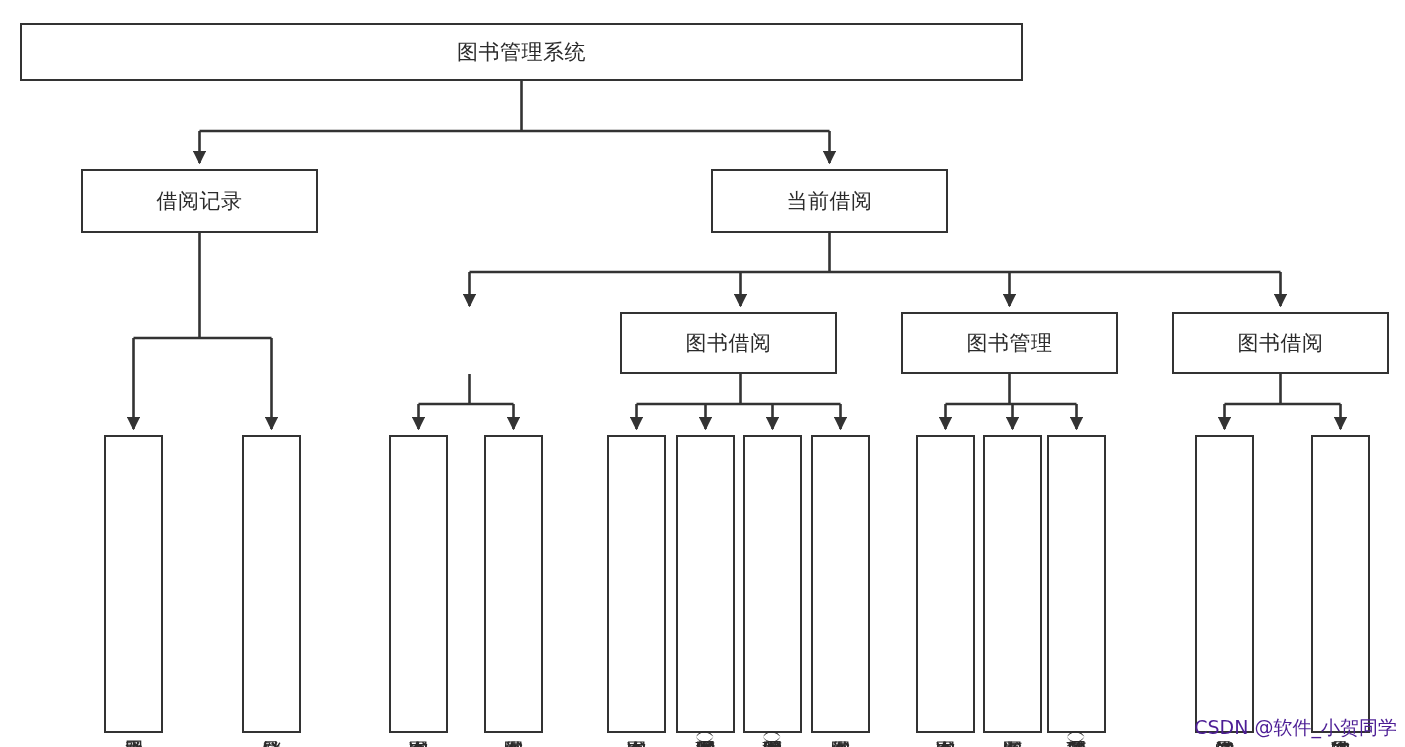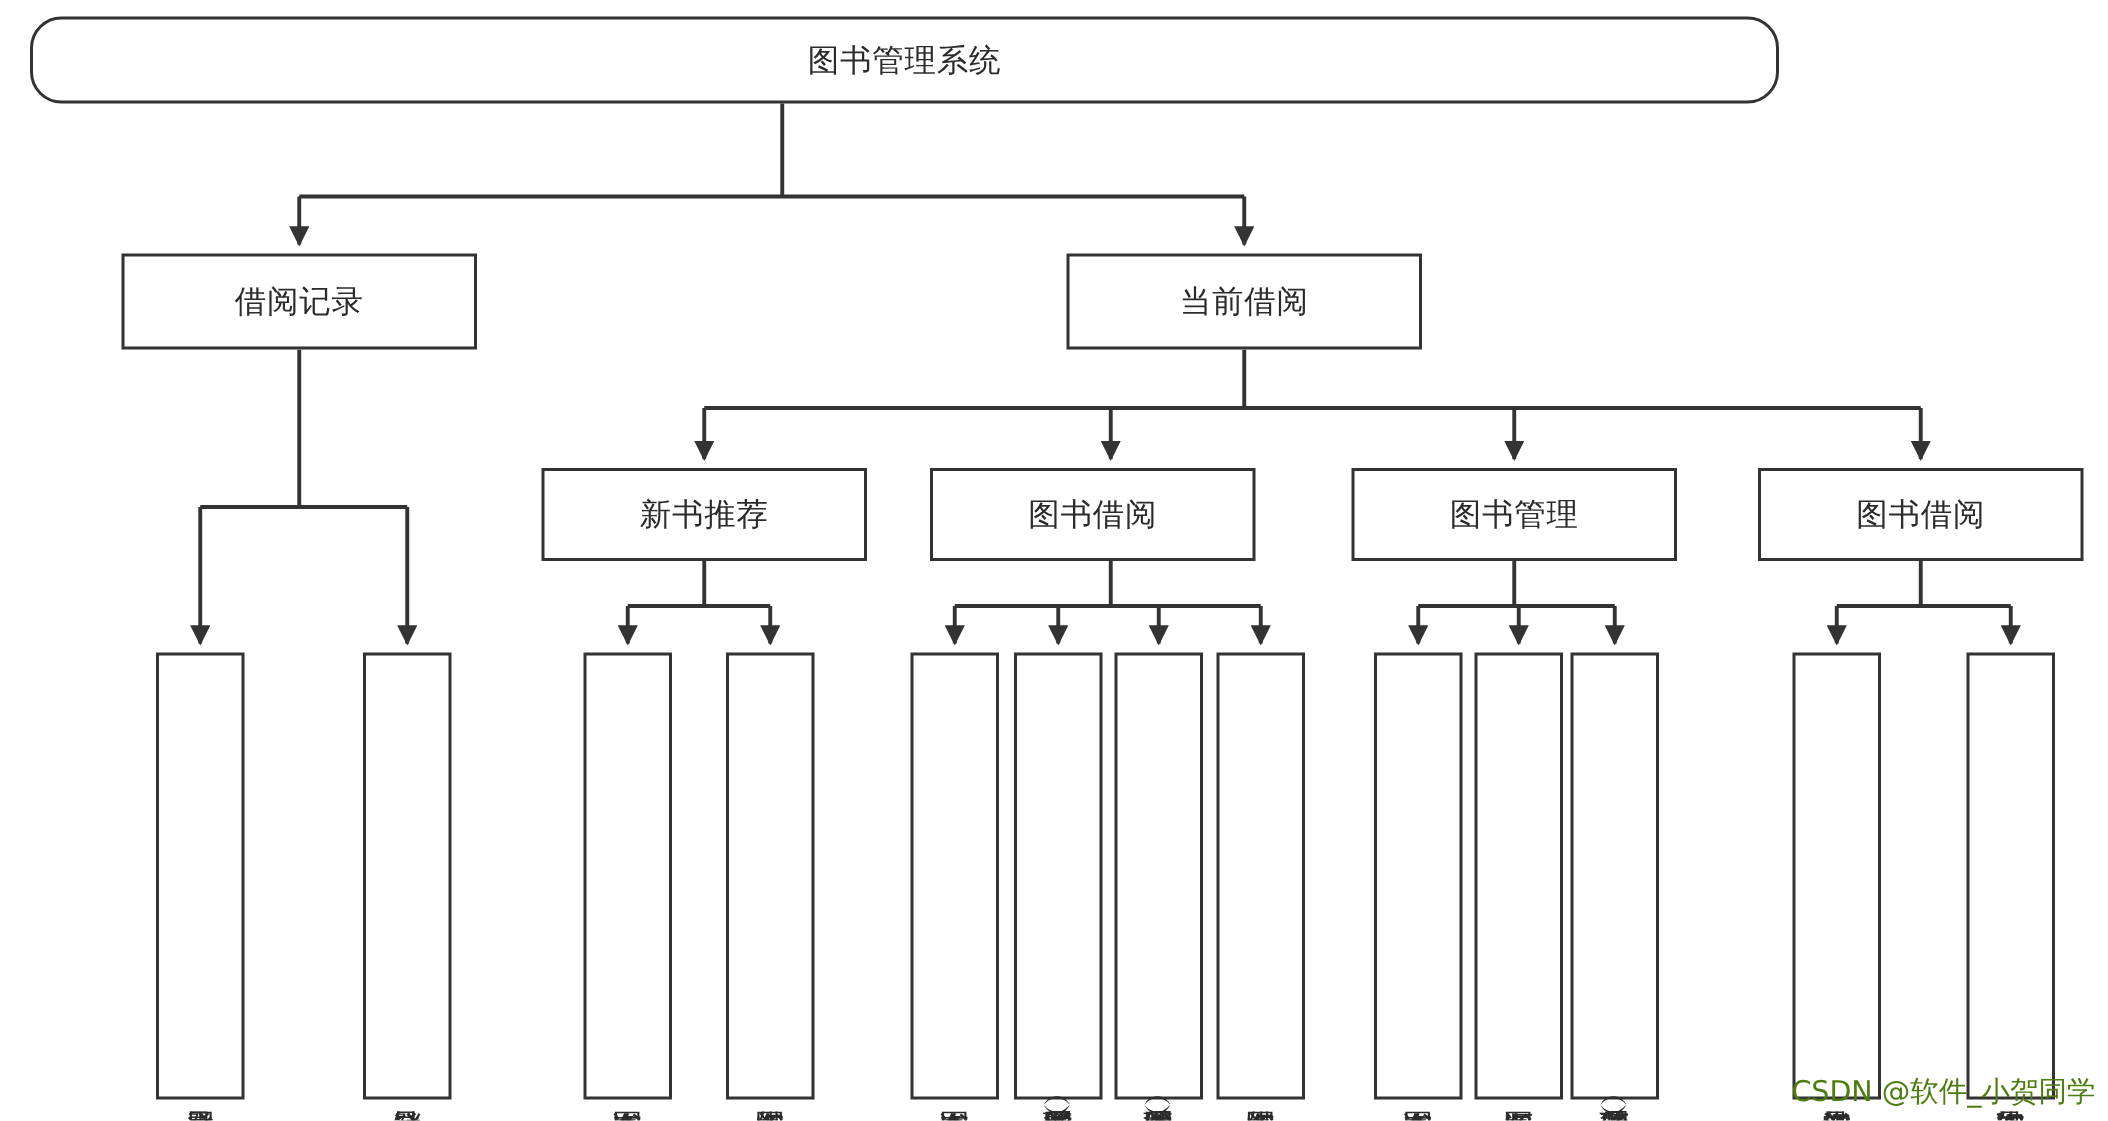--- a/index.html
+++ b/index.html
@@ -60,21 +60,21 @@
     white-space: normal;
     text-align: left;
     letter-spacing: 0px;
     transform: rotate(0deg);
   }
   .watermark {
     position: absolute;
     right: 8px;
     bottom: 6px;
     font-size: 19px;
-    color: #4d7c0f;
+    color: #4c1d95;
     white-space: nowrap;
     font-family: "DejaVu Sans", "Liberation Sans", sans-serif;
   }
 </style>
 </head>
 <body>
 
 <div id="canvas">
 
   <svg class="wires" viewBox="0 0 1405 747">
@@ -120,34 +120,31 @@
       <path d="M 1012.5 404 L 1012.5 429" marker-end="url(#arrow)"></path>
       <path d="M 1076.5 404 L 1076.5 429" marker-end="url(#arrow)"></path>
 
       <path d="M 1280.5 374 L 1280.5 404"></path>
       <path d="M 1224.5 404 L 1340.5 404"></path>
       <path d="M 1224.5 404 L 1224.5 429" marker-end="url(#arrow)"></path>
       <path d="M 1340.5 404 L 1340.5 429" marker-end="url(#arrow)"></path>
     </g>
   </svg>
 
-  <div class="node horiz" style="left:20px; top:11px; width:1166px; height:58px;border-radius:21px;">
+  <div class="node horiz" style="left:20px; top:23px; width:1003px; height:58px;">
     <span class="node-label">图书管理系统</span>
   </div>
 
   <div class="node horiz" style="left:81px; top:169px; width:237px; height:64px;">
     <span class="node-label">借阅记录</span>
   </div>
   <div class="node horiz" style="left:711px; top:169px; width:237px; height:64px;">
     <span class="node-label">当前借阅</span>
   </div>
 
-  <div class="node horiz" style="left:361px; top:312px; width:217px; height:62px;">
-    <span class="node-label">新书推荐</span>
-  </div>
   <div class="node horiz" style="left:620px; top:312px; width:217px; height:62px;">
     <span class="node-label">图书借阅</span>
   </div>
   <div class="node horiz" style="left:901px; top:312px; width:217px; height:62px;">
     <span class="node-label">图书管理</span>
   </div>
   <div class="node horiz" style="left:1172px; top:312px; width:217px; height:62px;">
     <span class="node-label">图书借阅</span>
   </div>
 

